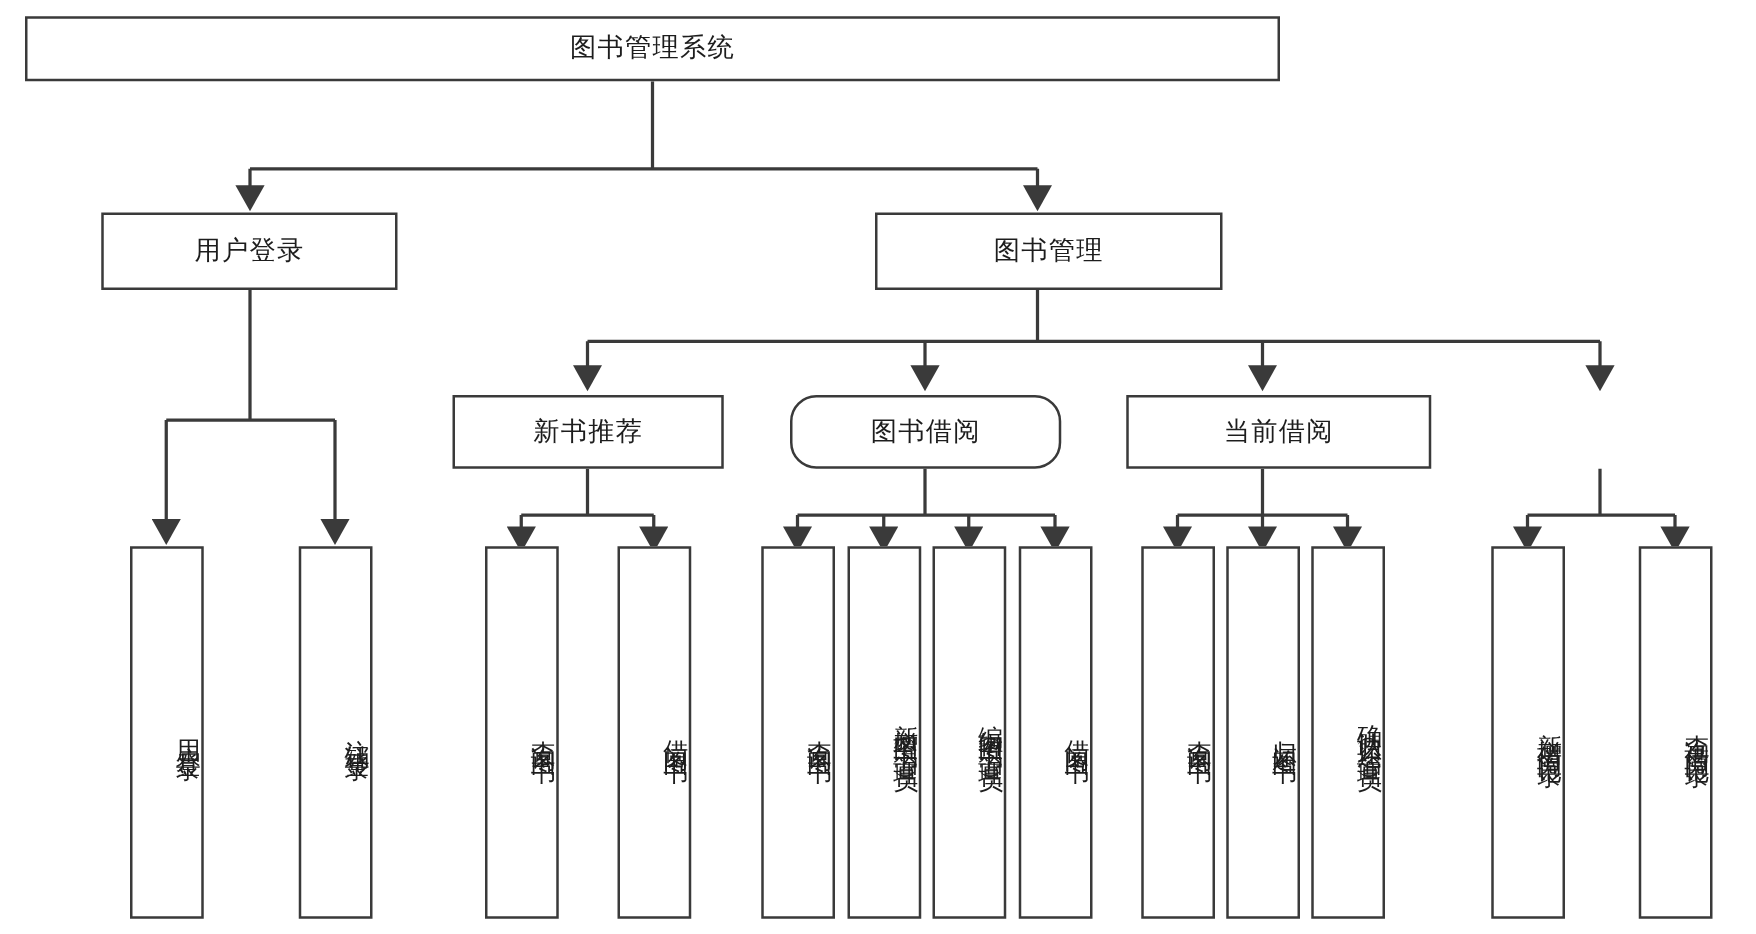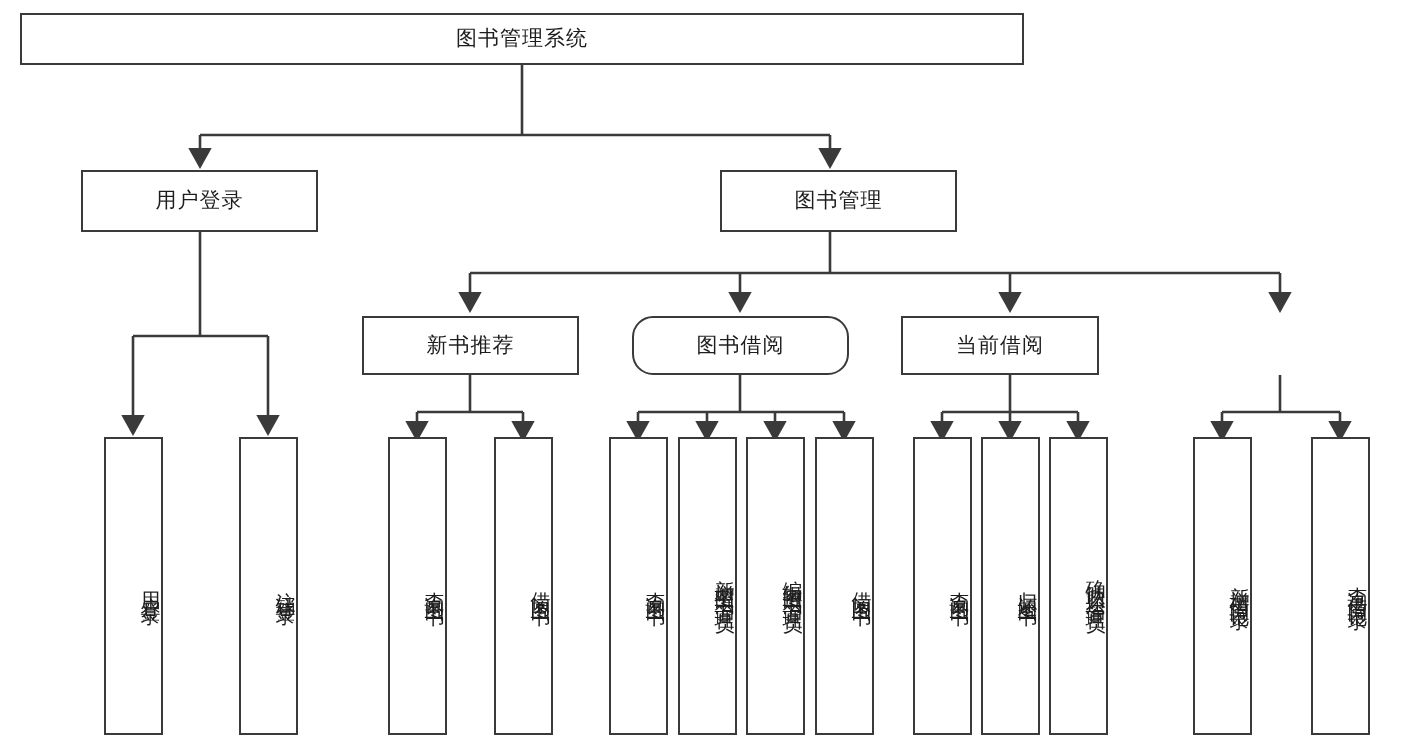--- a/index.html
+++ b/index.html
@@ -120,31 +120,31 @@
     </g>
   </svg>
 
   <div class="node horiz" style="left:20px; top:13px; width:1004px; height:52px;">
     <span>图书管理系统</span>
   </div>
 
   <div class="node horiz" style="left:81px; top:170px; width:237px; height:62px;">
     <span>用户登录</span>
   </div>
-  <div class="node horiz" style="left:720px; top:170px; width:237px; height:62px;">
+  <div class="node horiz" style="left:700px; top:170px; width:278px; height:62px;">
     <span>图书管理</span>
   </div>
 
   <div class="node horiz" style="left:362px; top:316px; width:217px; height:59px;">
     <span>新书推荐</span>
   </div>
   <div class="node horiz" style="left:632px; top:316px; width:217px; height:59px;border-radius:21px;">
     <span>图书借阅</span>
   </div>
-  <div class="node horiz" style="left:901px; top:316px; width:198px; height:59px;">
+  <div class="node horiz" style="left:901px; top:316px; width:244px; height:59px;">
     <span>当前借阅</span>
   </div>
 
   <div class="node vert" style="left:104px; top:437px; width:59px; height:298px;">
     <span class="vlabel">用户登录</span>
   </div>
   <div class="node vert" style="left:239px; top:437px; width:59px; height:298px;">
     <span class="vlabel">注销登录</span>
   </div>
 

